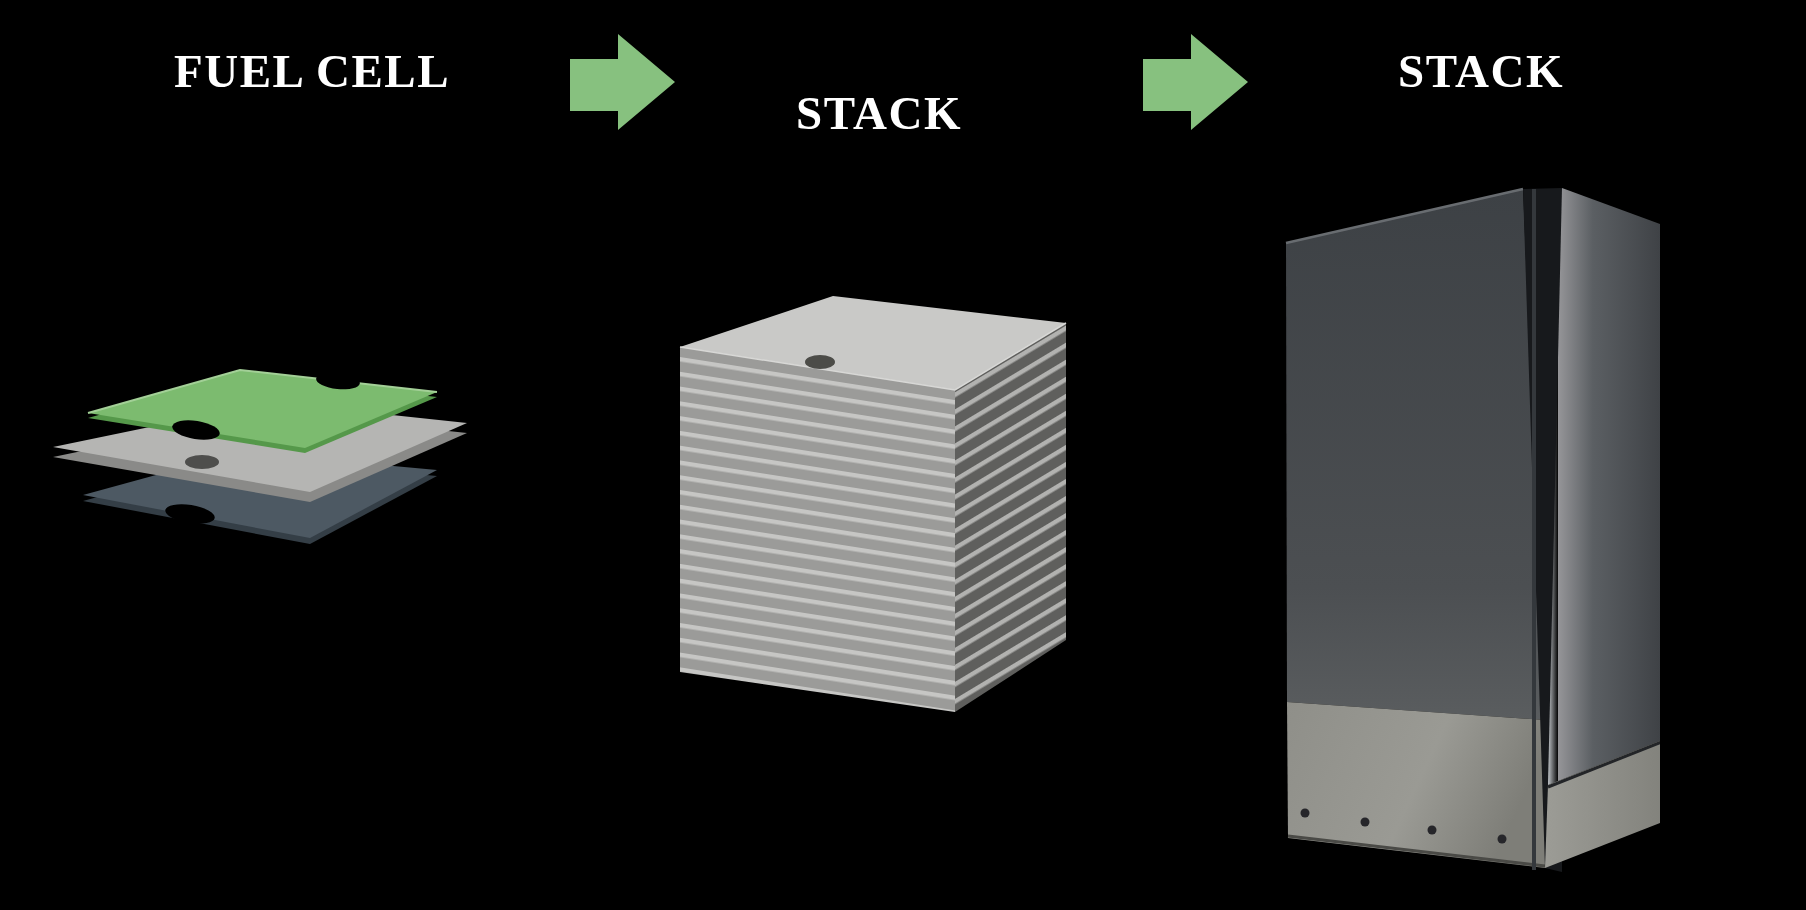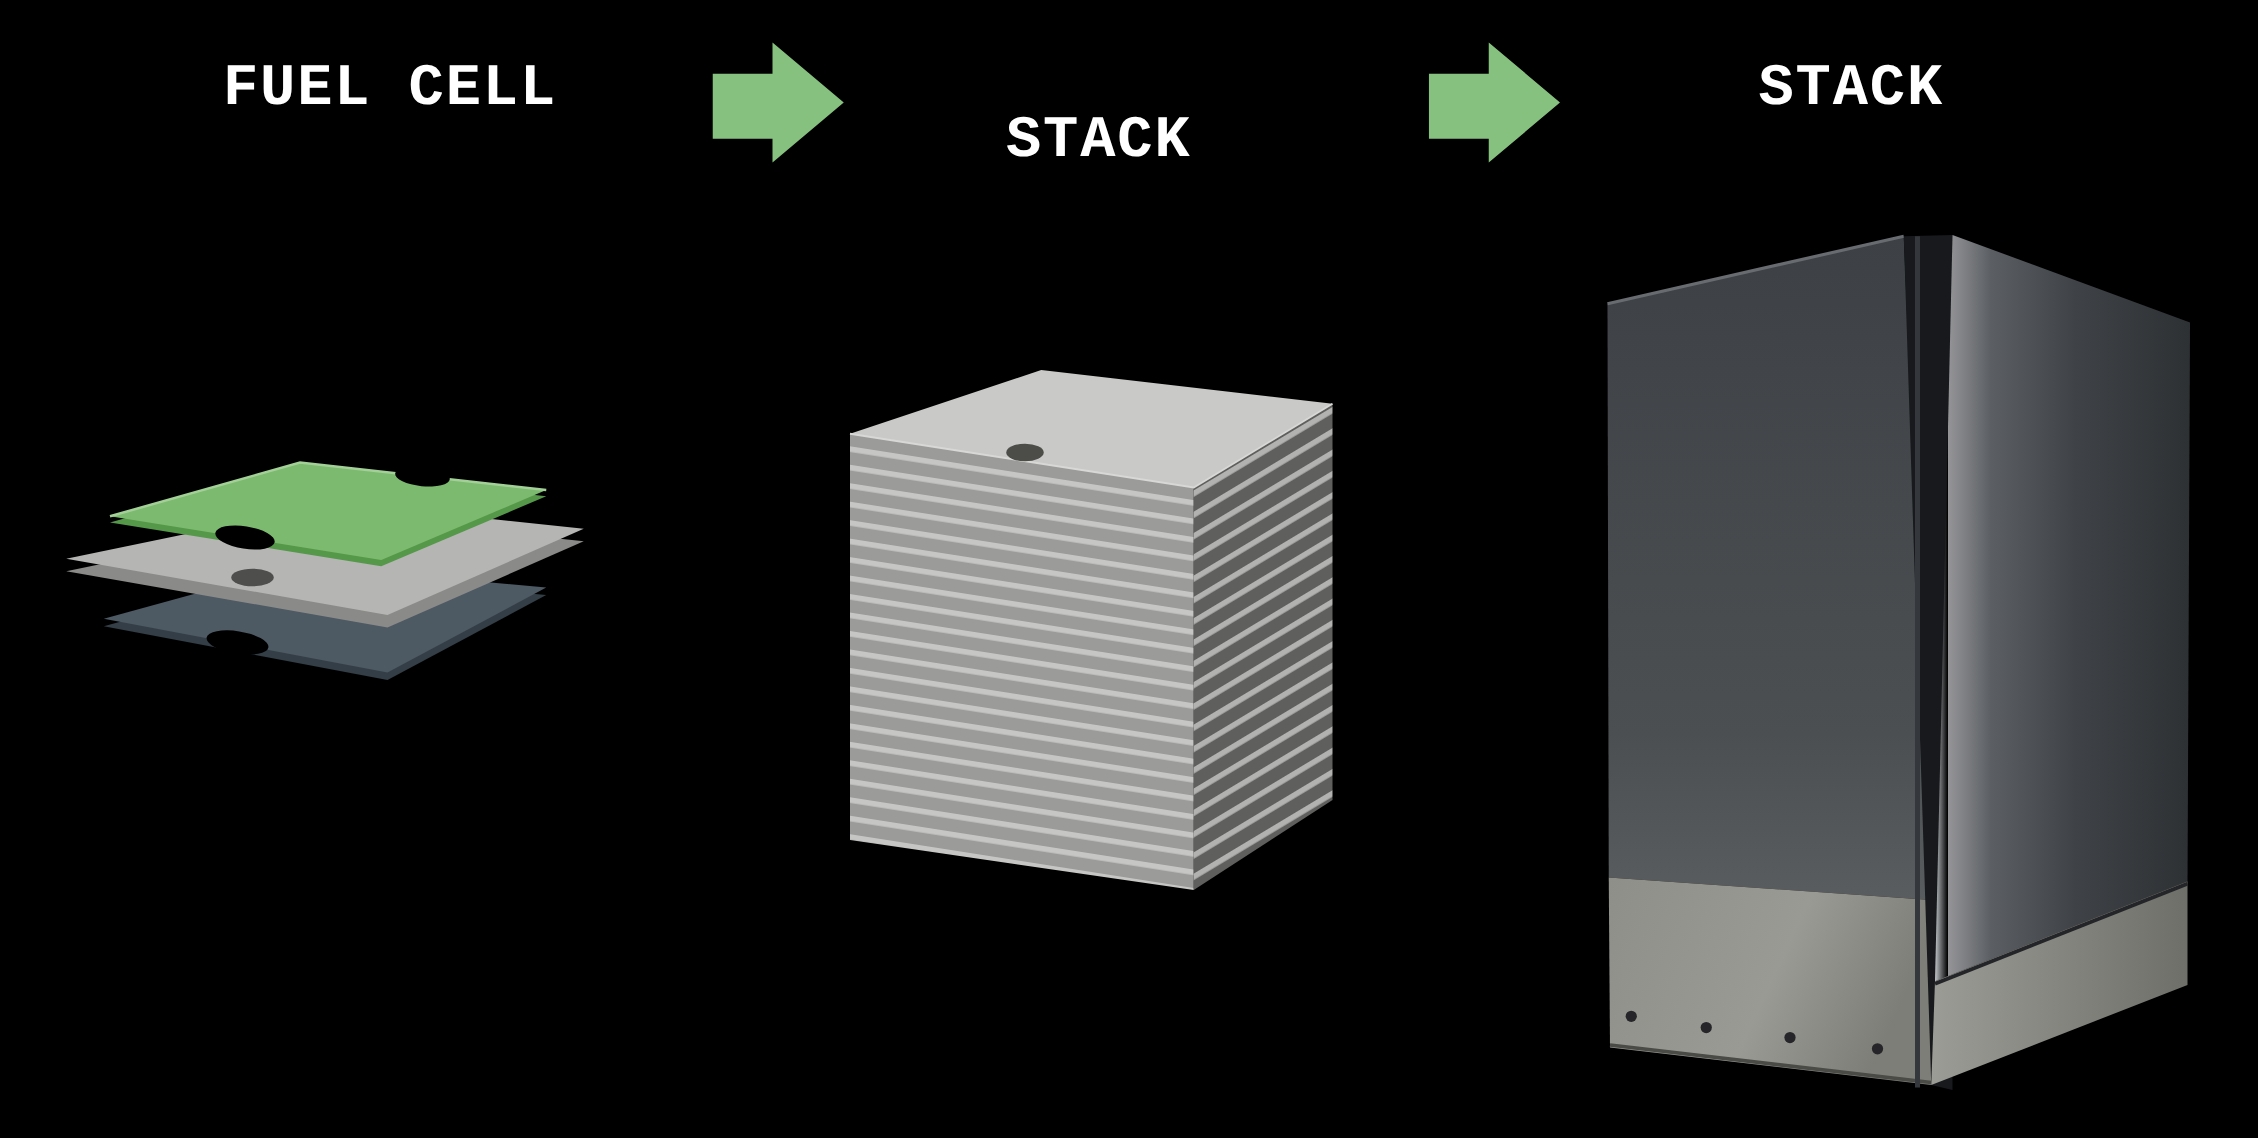--- a/index.html
+++ b/index.html
@@ -1,21 +1,21 @@
 <!DOCTYPE html>
 <html><head>
 <meta charset="utf-8">
 <style>
   html,body{margin:0;padding:0;background:#000;}
   .canvas{
     position:relative;
-    width:1806px;height:910px;
+    width:1660px;height:910px;
     background:#000;
     overflow:hidden;
-    font-family:Liberation Mono, monospace;
+    font-family:Liberation Serif, serif;
   }
   .stage-title{
     position:absolute;
     top:48px;
     transform:translateX(-50%);
     color:#ffffff;
     font-weight:800;
     font-size:47px;
     letter-spacing:1.5px;
     white-space:nowrap;

